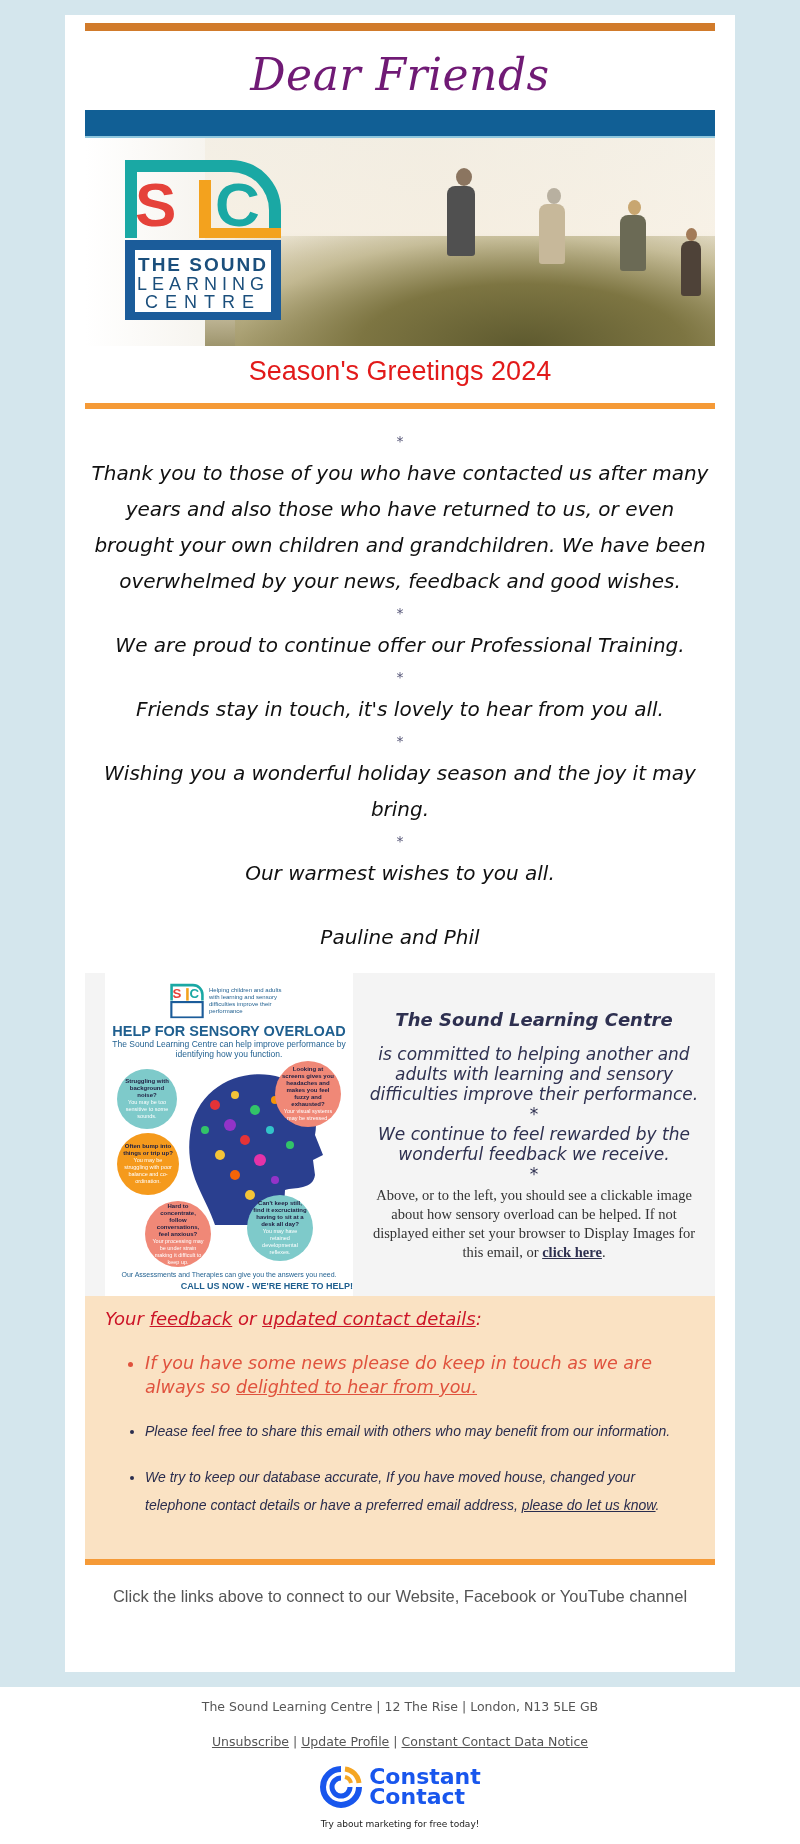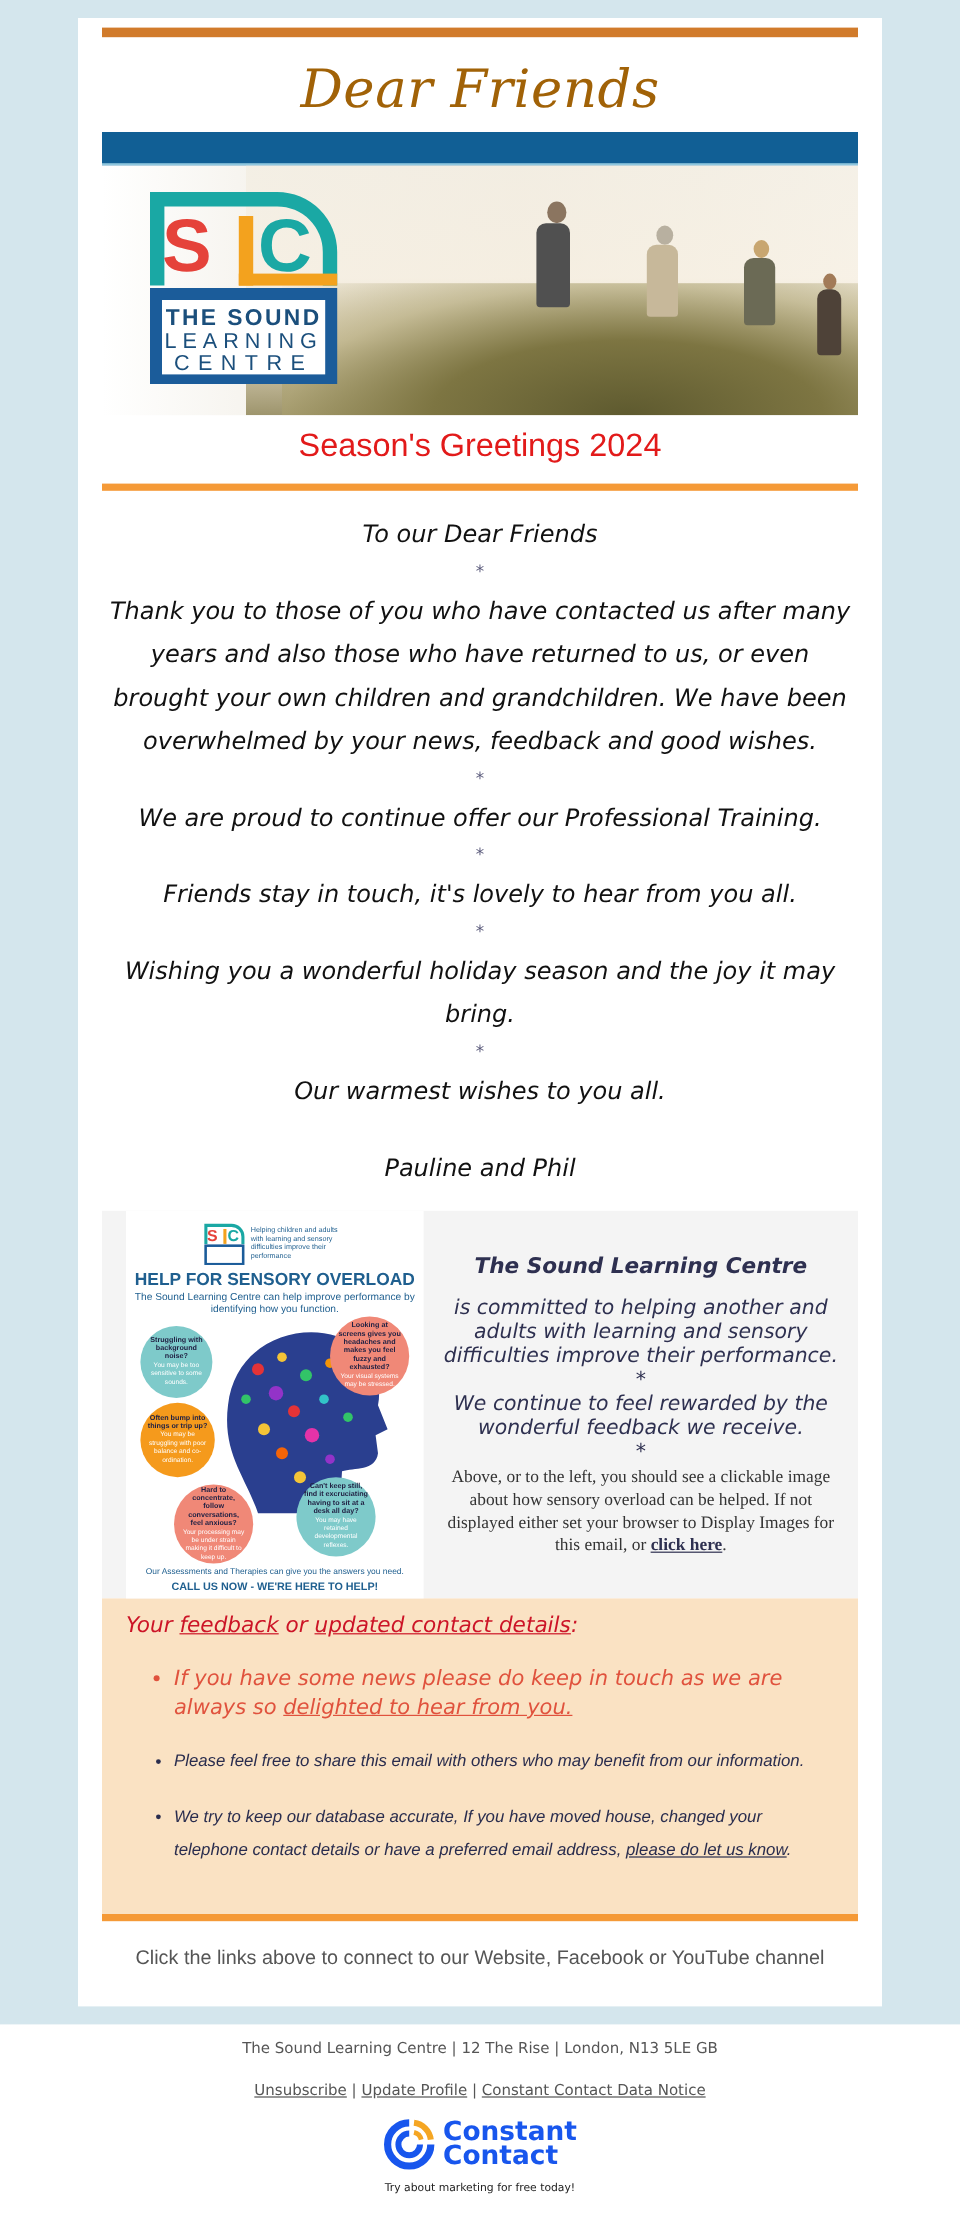--- a/index.html
+++ b/index.html
@@ -1,39 +1,39 @@
 <!DOCTYPE html>
 <html><head>
 <meta charset="utf-8">
 <style>
   html, body { margin: 0; padding: 0; }
   body { width: 800px; height: 1844px; background: #ffffff; font-family: "DejaVu Sans", sans-serif; overflow: hidden; }
   .outer { background: #d4e6ed; width: 800px; padding-top: 15px; padding-bottom: 15px; }
   .card { background: #ffffff; width: 670px; margin-left: 65px; padding: 8px 20px 16px 20px; box-sizing: border-box; height: 1657px; position: relative; }
   .bar-orange-top { height: 8px; background: #d17b2b; margin: 0; }
-  .title { text-align: center; color: #a16207; font-family: "DejaVu Serif", serif; font-style: italic; font-size: 44px; margin: 18px 0 10px 0; letter-spacing: 0.5px; }
+  .title { text-align: center; color: #701a75; font-family: "DejaVu Serif", serif; font-style: italic; font-size: 44px; margin: 18px 0 10px 0; letter-spacing: 0.5px; }
   .bar-blue { height: 26px; background: #115f95; border-bottom: 2px solid #8fc7de; }
   .banner { height: 208px; position: relative; overflow: hidden; background: linear-gradient(90deg, #ffffff 0%, #f4f1ea 25%, #efe9dc 55%, #f7f3ea 80%, #ffffff 100%); }
   .banner .sky { position: absolute; left: 120px; top: 0; right: 0; bottom: 0; background: linear-gradient(180deg, #f3eee3 0%, #f6efe2 45%, #e4d9c0 70%, #8e8456 100%); opacity: .85; }
   .banner .hill { position: absolute; left: 150px; right: 0; bottom: 0; height: 110px; background: radial-gradient(ellipse at 60% 100%, #5e5a2f 0%, #7d7542 40%, rgba(170,160,110,0.6) 70%, rgba(240,236,225,0) 100%); }
   .fig { position: absolute; background: #4c4a44; border-radius: 8px 8px 3px 3px; }
   .head { position: absolute; border-radius: 50%; background: #8b7560; }
   .logo { position: absolute; left: 36px; top: 18px; width: 164px; height: 168px; }
   .season { text-align: center; color: #e21a1a; font-family: "Liberation Sans", sans-serif; font-size: 27px; margin: 10px 0 16px 0; }
   .bar-orange { height: 6px; background: #f59a37; }
   .letter { text-align: center; font-family: "DejaVu Sans", sans-serif; font-style: italic; color: #111; font-size: 20px; padding: 18px 0 0 0; }
   .letter p { margin: 0; line-height: 36px; }
   .letter .star { color: #555577; font-size: 14px; line-height: 28px; }
   .letter .gap { height: 28px; }
   .info { display: flex; background: #f4f4f4; margin-top: 18px; height: 323px; }
   .poster { width: 248px; margin-left: 20px; background: #ffffff; position: relative; overflow: hidden; }
   .poster .ptitle { color: #1f5f8f; font-family: "Liberation Sans", sans-serif; font-weight: bold; font-size: 14.5px; text-align: center; margin-top: 4px; }
   .poster .psub { color: #1f5f8f; font-family: "Liberation Sans", sans-serif; font-size: 8.5px; text-align: center; line-height: 10px; }
   .poster .pfoot1 { position: absolute; left: 0; right: 0; bottom: 18px; text-align: center; font-size: 7px; color: #1f5f8f; font-family: "Liberation Sans", sans-serif; }
-  .poster .pfoot2 { position: absolute; left: 0; right: 0; bottom: 5px; text-align: center; font-size: 9px; color: #1f5f8f; font-weight: bold; font-family: "Liberation Sans", sans-serif; }
+  .poster .pfoot2 { position: absolute; left: 0; right: 0; bottom: 5px; text-align: right; font-size: 9px; color: #1f5f8f; font-weight: bold; font-family: "Liberation Sans", sans-serif; }
   .bubble { position: absolute; border-radius: 50%; color: #fff; font-family: "Liberation Sans", sans-serif; font-size: 5.5px; text-align: center; display: flex; flex-direction: column; justify-content: center; padding: 6px; box-sizing: border-box; line-height: 7px; }
   .bubble b { color: #224; font-size: 6px; }
   .infotext { flex: 1; text-align: center; color: #2e3050; padding: 36px 12px 0 12px; }
   .infotext .it1 { font-family: "DejaVu Sans", sans-serif; font-style: italic; font-weight: bold; font-size: 18px; margin-bottom: 14px; }
   .infotext .it2 { font-family: "DejaVu Sans", sans-serif; font-style: italic; font-size: 17px; line-height: 20px; }
   .infotext .it3 { font-family: "Liberation Serif", serif; font-size: 14.5px; color: #333; line-height: 19px; margin-top: 2px; }
   .infotext a { color: #2e3050; font-weight: bold; }
   .feedback { background: #fae2c3; padding: 12px 20px 22px 20px; }
   .feedback .fh { color: #cc1427; font-family: "DejaVu Sans", sans-serif; font-style: italic; font-weight: normal; font-size: 18px; margin-bottom: 22px; }
   .feedback .fh a { color: #cc1427; }
@@ -89,21 +89,20 @@
         <text x="82" y="115" text-anchor="middle" font-family="Liberation Sans, sans-serif" font-weight="bold" font-size="19" fill="#1b4f7c" letter-spacing="2">THE SOUND</text>
         <text x="82" y="134" text-anchor="middle" font-family="Liberation Sans, sans-serif" font-size="18" fill="#1b4f7c" letter-spacing="5">LEARNING</text>
         <text x="82" y="152" text-anchor="middle" font-family="Liberation Sans, sans-serif" font-size="18" fill="#1b4f7c" letter-spacing="7">CENTRE</text>
       </svg>
     </div>
 
     <div class="season">Season's Greetings 2024</div>
     <div class="bar-orange"></div>
 
     <div class="letter">
-      <p>To our Dear Friends</p>
       <p class="star">*</p>
       <p>Thank you to those of you who have contacted us after many years and also those who have returned to us, or even brought your own children and grandchildren. We have been overwhelmed by your news, feedback and good wishes.</p>
       <p class="star">*</p>
       <p>We are proud to continue offer our Professional Training.</p>
       <p class="star">*</p>
       <p>Friends stay in touch, it's lovely to hear from you all.</p>
       <p class="star">*</p>
       <p>Wishing you a wonderful holiday season and the joy it may bring.</p>
       <p class="star">*</p>
       <p>Our warmest wishes to you all.</p>

